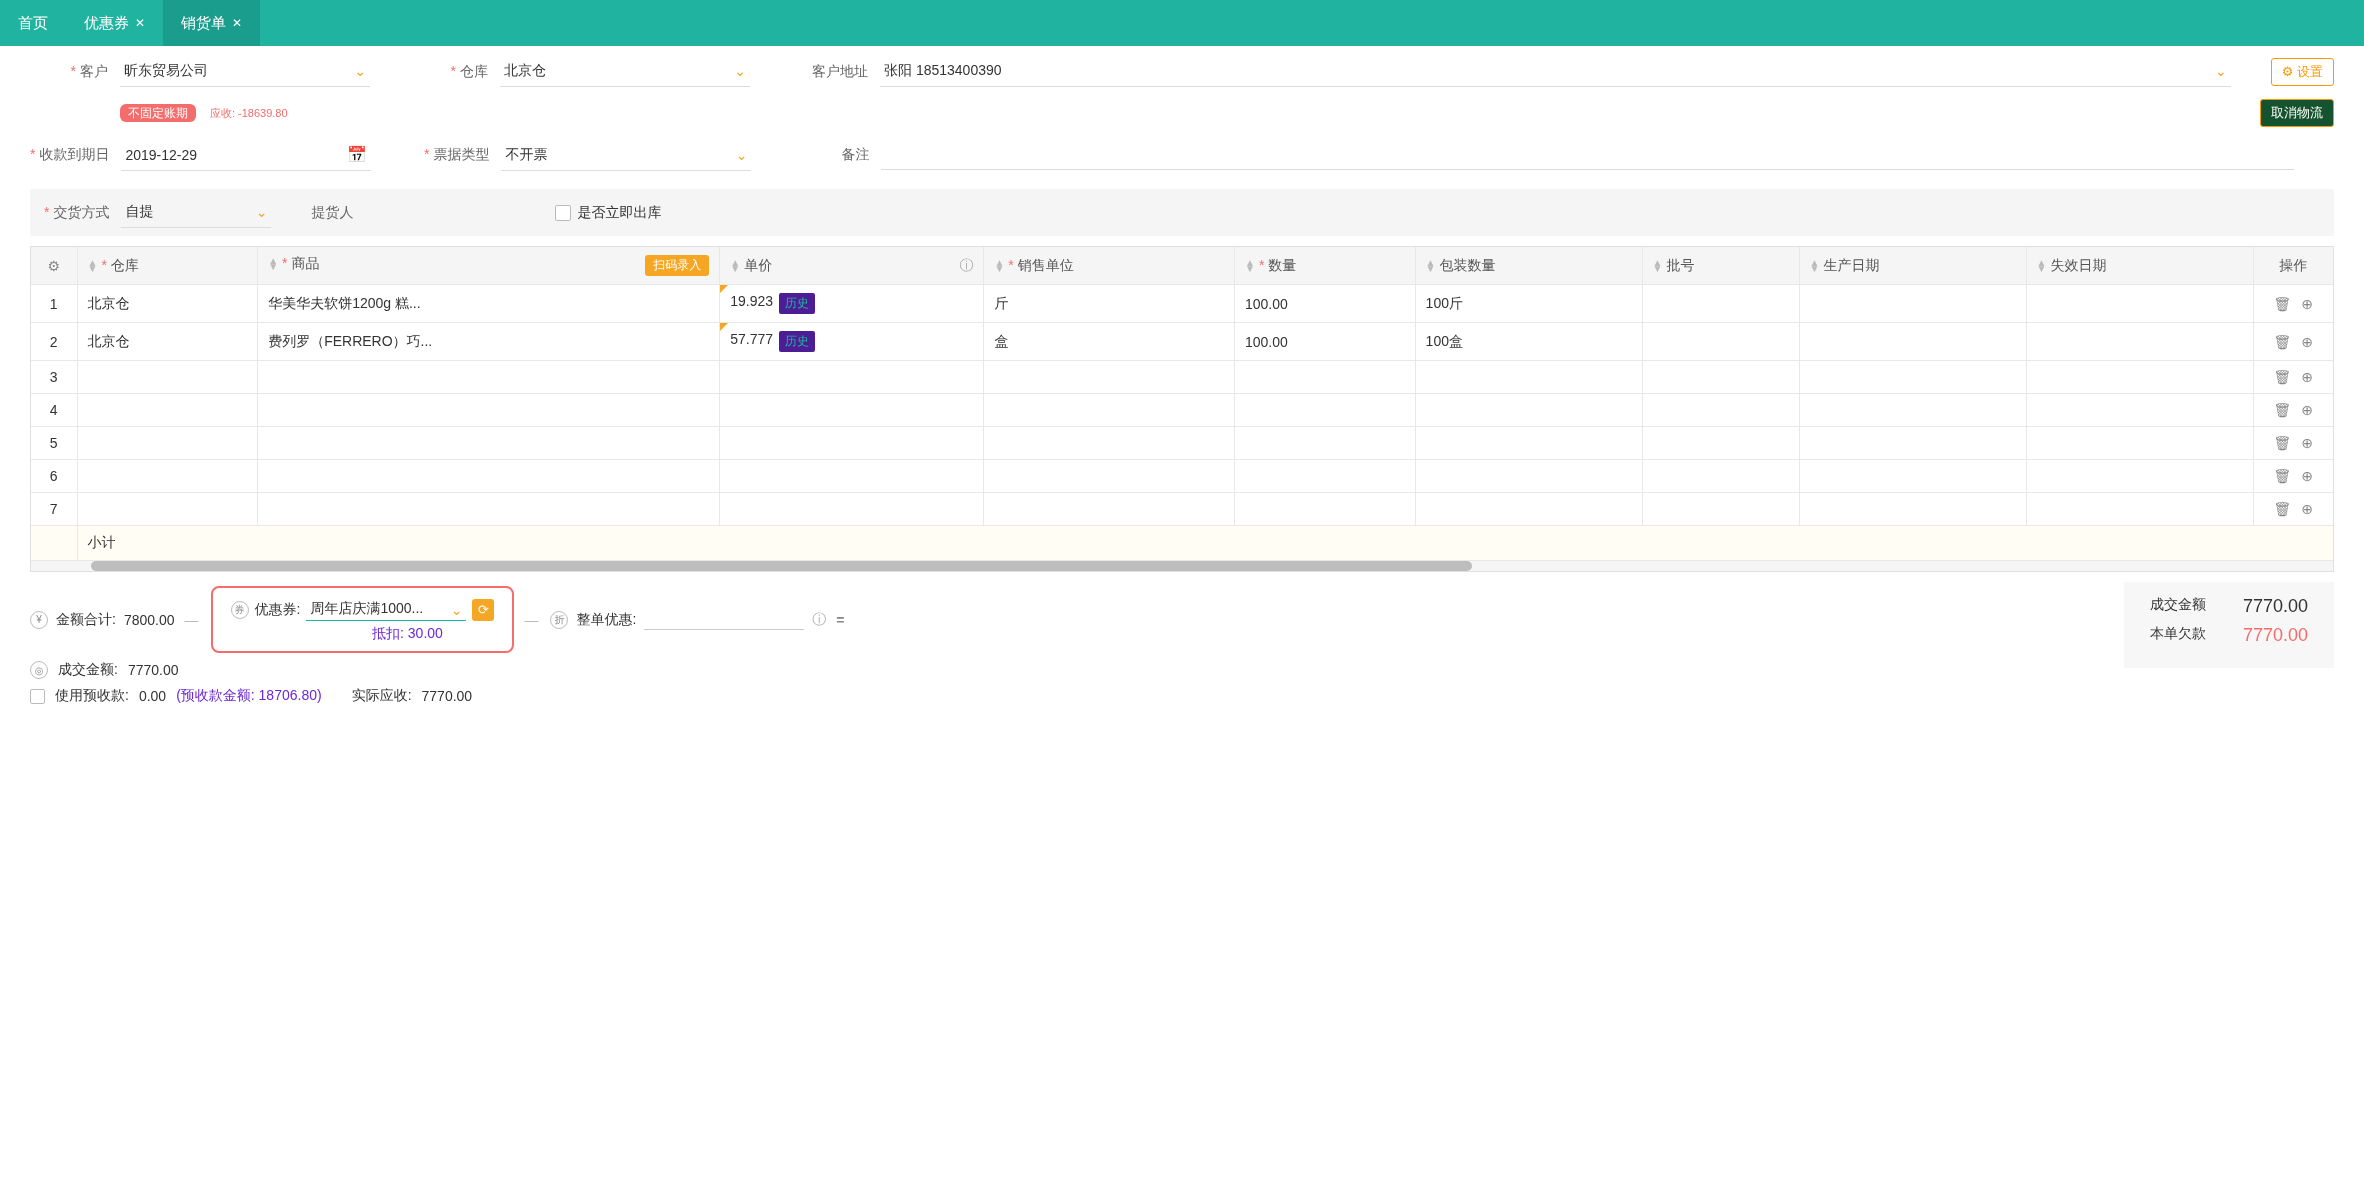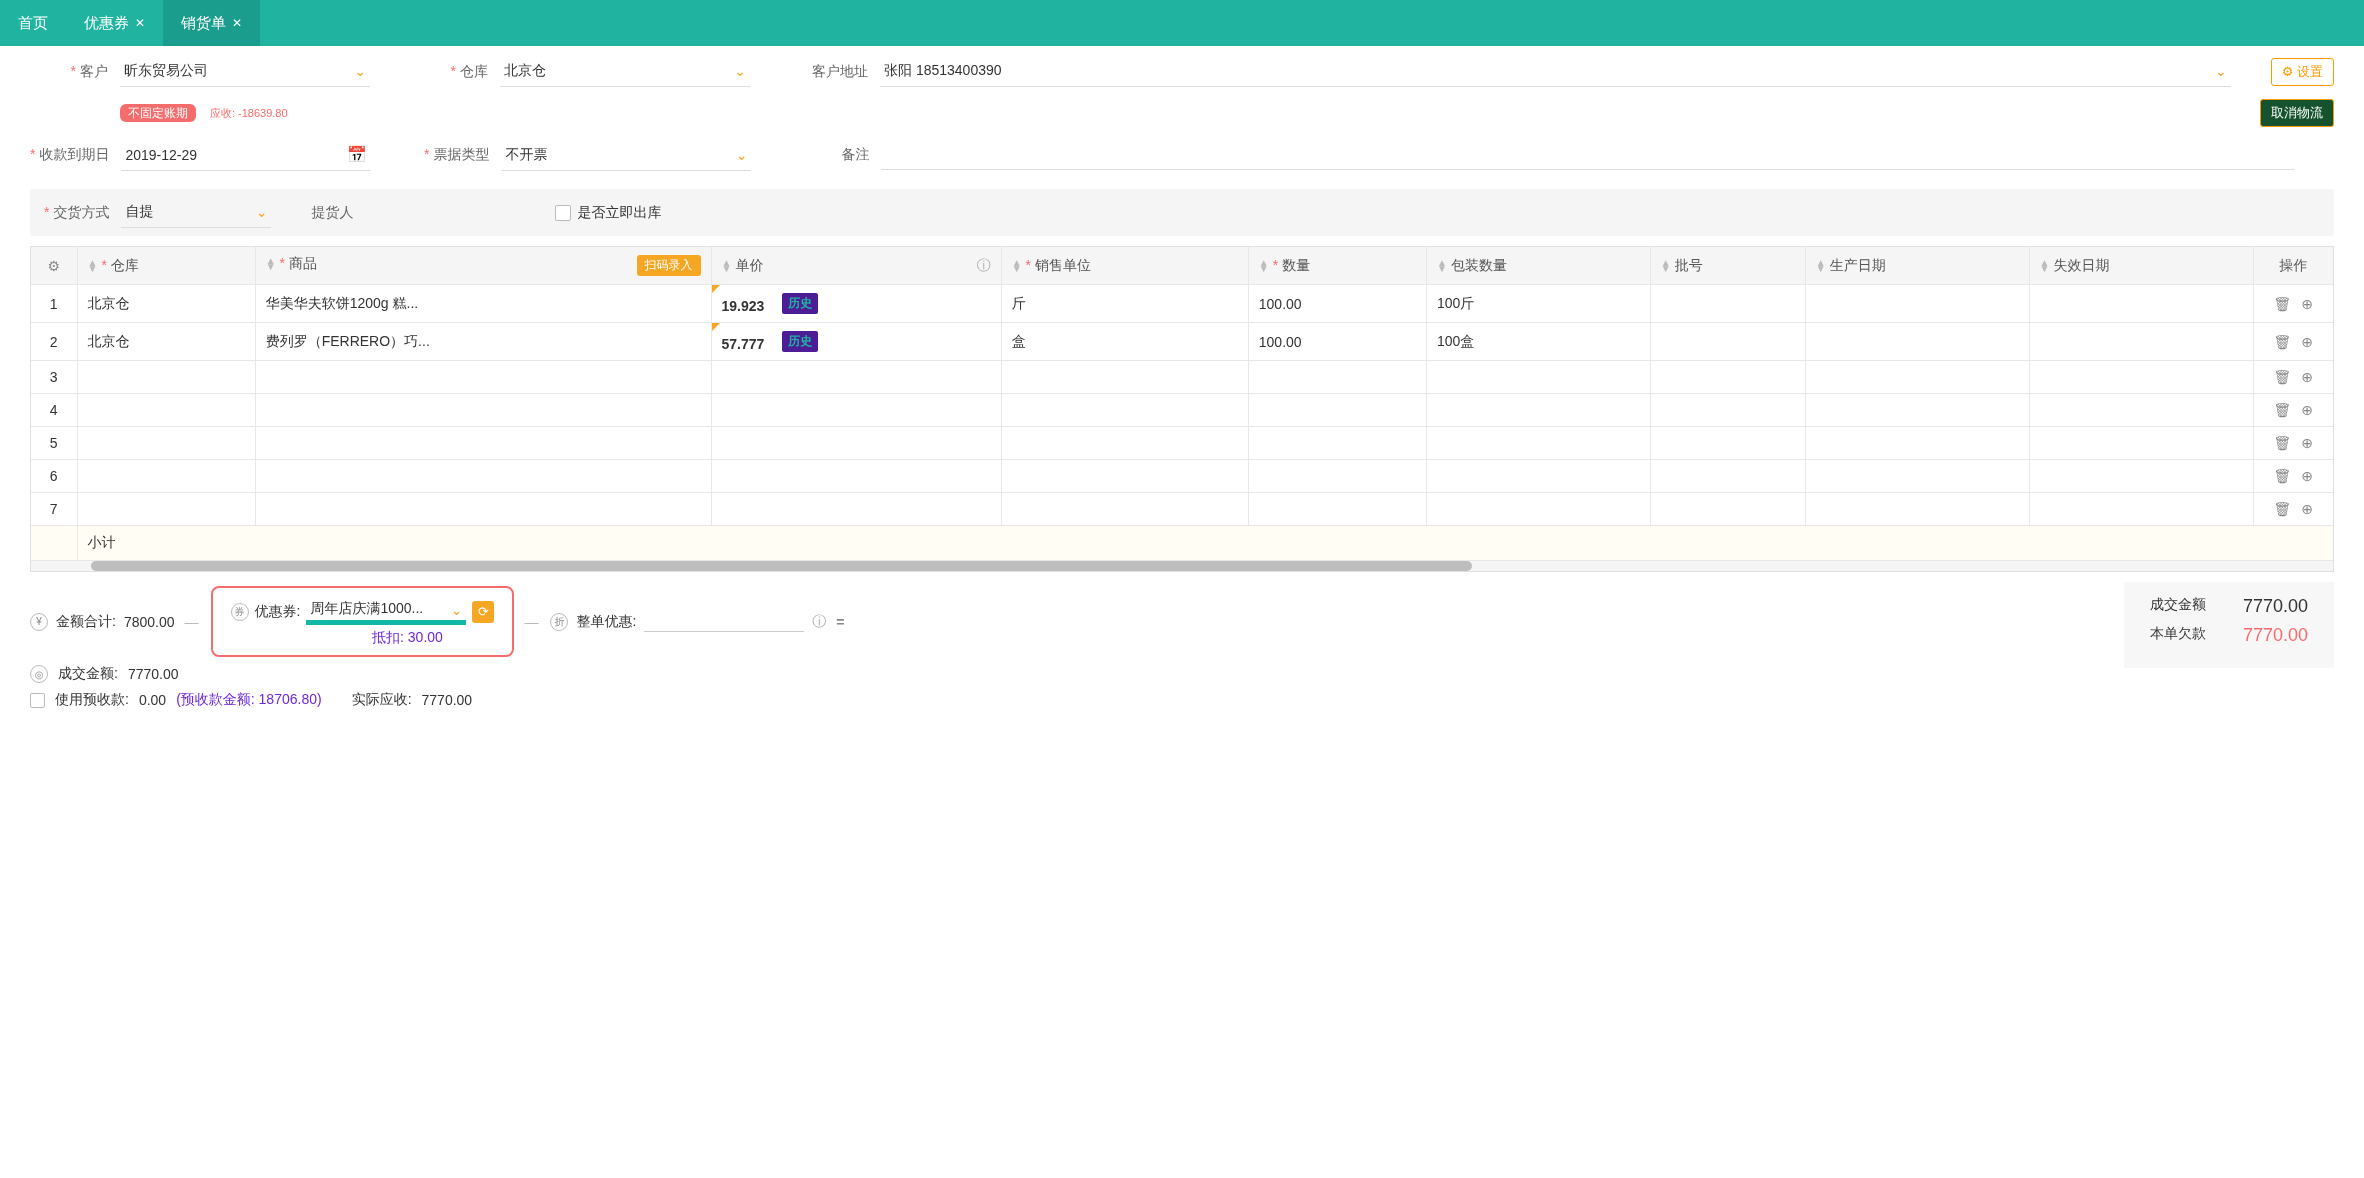--- a/index.html
+++ b/index.html
@@ -40,38 +40,38 @@
 table { width: 100%; border-collapse: collapse; font-size: 14px; }
 th, td { border-right: 1px solid #e8e8e8; border-bottom: 1px solid #e8e8e8; padding: 8px 10px; text-align: left; white-space: nowrap; }
 th { background: #f5f5f5; color: #555; font-weight: normal; position: relative; }
 th:last-child, td:last-child { border-right: none; }
 .sort-ic { color: #bbb; font-size: 10px; margin-right: 4px; display: inline-flex; flex-direction: column; line-height: 6px; vertical-align: middle; }
 .col-idx { width: 46px; text-align: center; }
 .col-actions { width: 80px; text-align: center; }
 .gear-cell { text-align: center; color: #888; }
 .scan-btn { background: #f5a623; color: #fff; padding: 2px 8px; border-radius: 3px; font-size: 12px; float: right; }
 .help-ic { float: right; color: #aaa; }
-.price-cell { display: flex; align-items: flex-end; gap: 18px; position: relative; font-weight: bold; }
+.price-cell { display: flex; align-items: flex-start; gap: 6px; position: relative; }
 .corner-mark { position: absolute; top: -8px; left: -10px; width: 0; height: 0; border-left: 8px solid #f5a623; border-bottom: 8px solid transparent; }
 .hist-tag { background: #4c1d95; color: #20b4a0; padding: 2px 6px; border-radius: 2px; font-size: 12px; }
 .row-actions { display: flex; gap: 10px; justify-content: center; color: #888; }
 .row-actions span { cursor: pointer; }
 .subtotal-row td { background: #fffdf4; }
 .hscroll { height: 10px; background: #f5f5f5; position: relative; }
 .hscroll-thumb { position: absolute; left: 60px; width: 60%; height: 10px; background: #bdbdbd; border-radius: 5px; }
 
 
 .footer-area { padding: 14px 30px 20px; position: relative; }
 .sum-line { display: flex; align-items: center; gap: 10px; margin-bottom: 8px; flex-wrap: wrap; }
 .sum-seg { display: flex; align-items: center; gap: 8px; }
 .circ-ic { width: 18px; height: 18px; border: 1px solid #bbb; border-radius: 50%; display: inline-flex; align-items: center; justify-content: center; font-size: 10px; color: #888; }
 .dash { color: #bbb; letter-spacing: 2px; }
 .coupon-box { border: 2px solid #f56c6c; border-radius: 8px; padding: 10px 18px 8px; display: flex; flex-direction: column; gap: 4px; }
 .coupon-row1 { display: flex; align-items: center; gap: 6px; }
-.coupon-sel { border-bottom: 5px solid #14b8a6; padding: 2px 4px; min-width: 160px; display: flex; justify-content: space-between; align-items: flex-end; }
+.coupon-sel { border-bottom: 1px solid #14b8a6; padding: 2px 4px; min-width: 160px; display: flex; justify-content: space-between; align-items: flex-end; }
 .refresh-btn { background: #f5a623; color: #fff; width: 22px; height: 22px; border-radius: 3px; display: inline-flex; align-items: center; justify-content: center; font-size: 13px; }
 .discount-input { border-bottom: 1px solid #ccc; min-width: 160px; padding: 2px 4px; }
 .gray-txt { color: #6d28d9; text-align: center; }
 .eq-sign { font-weight: bold; color: #888; }
 
 .totals-panel { position: absolute; right: 30px; top: 10px; background: #f7f7f7; padding: 14px 26px; min-width: 210px; }
 .totals-panel .trow { display: flex; justify-content: space-between; gap: 20px; margin-bottom: 8px; }
 .totals-panel .tval { font-size: 18px; }
 .totals-panel .tval.red { color: #f56c6c; }
 

